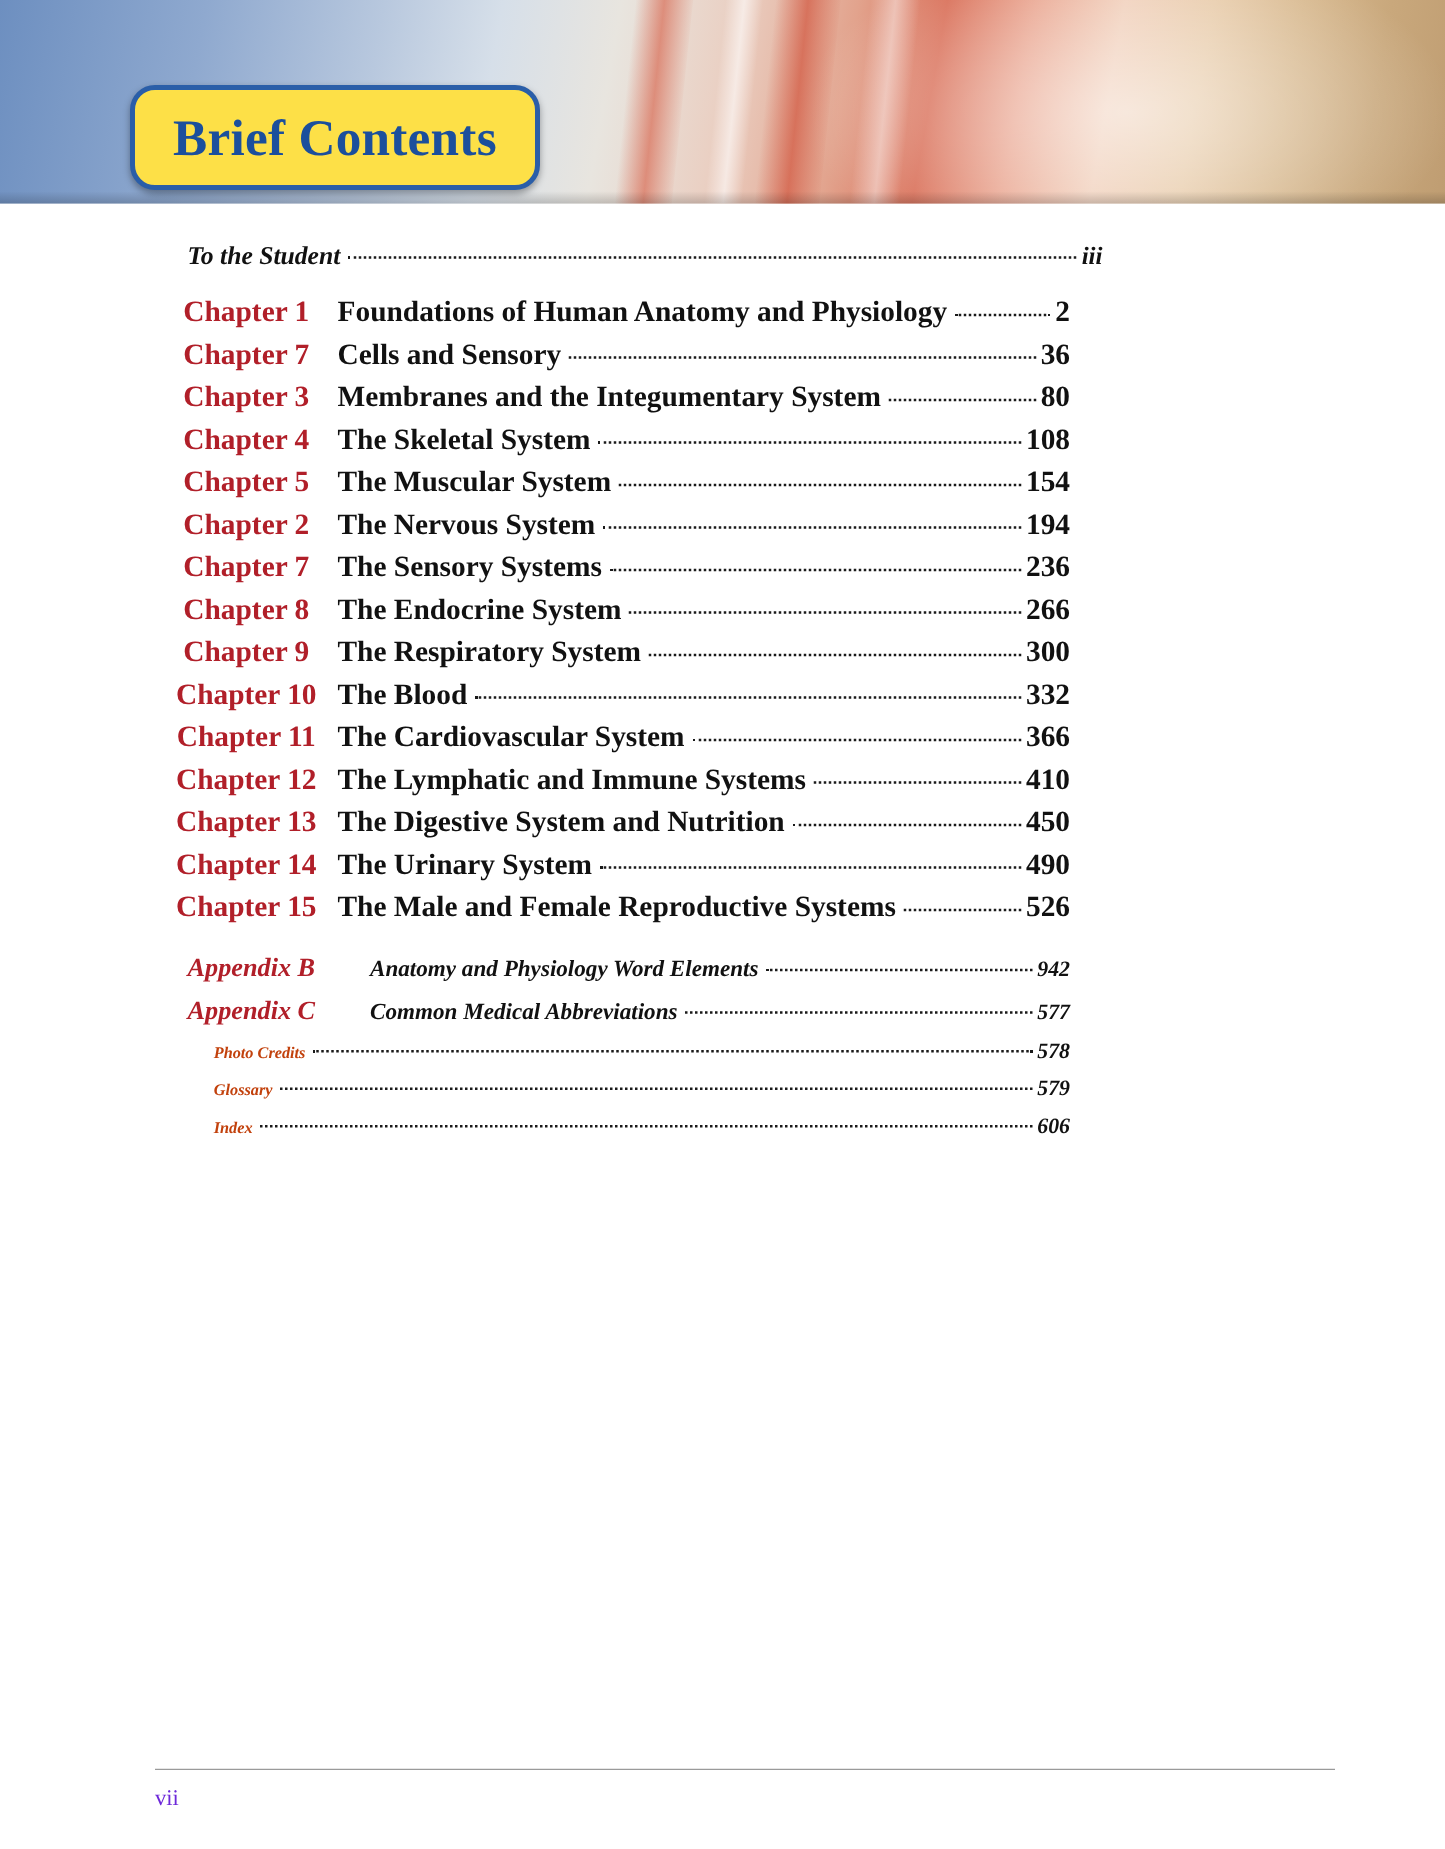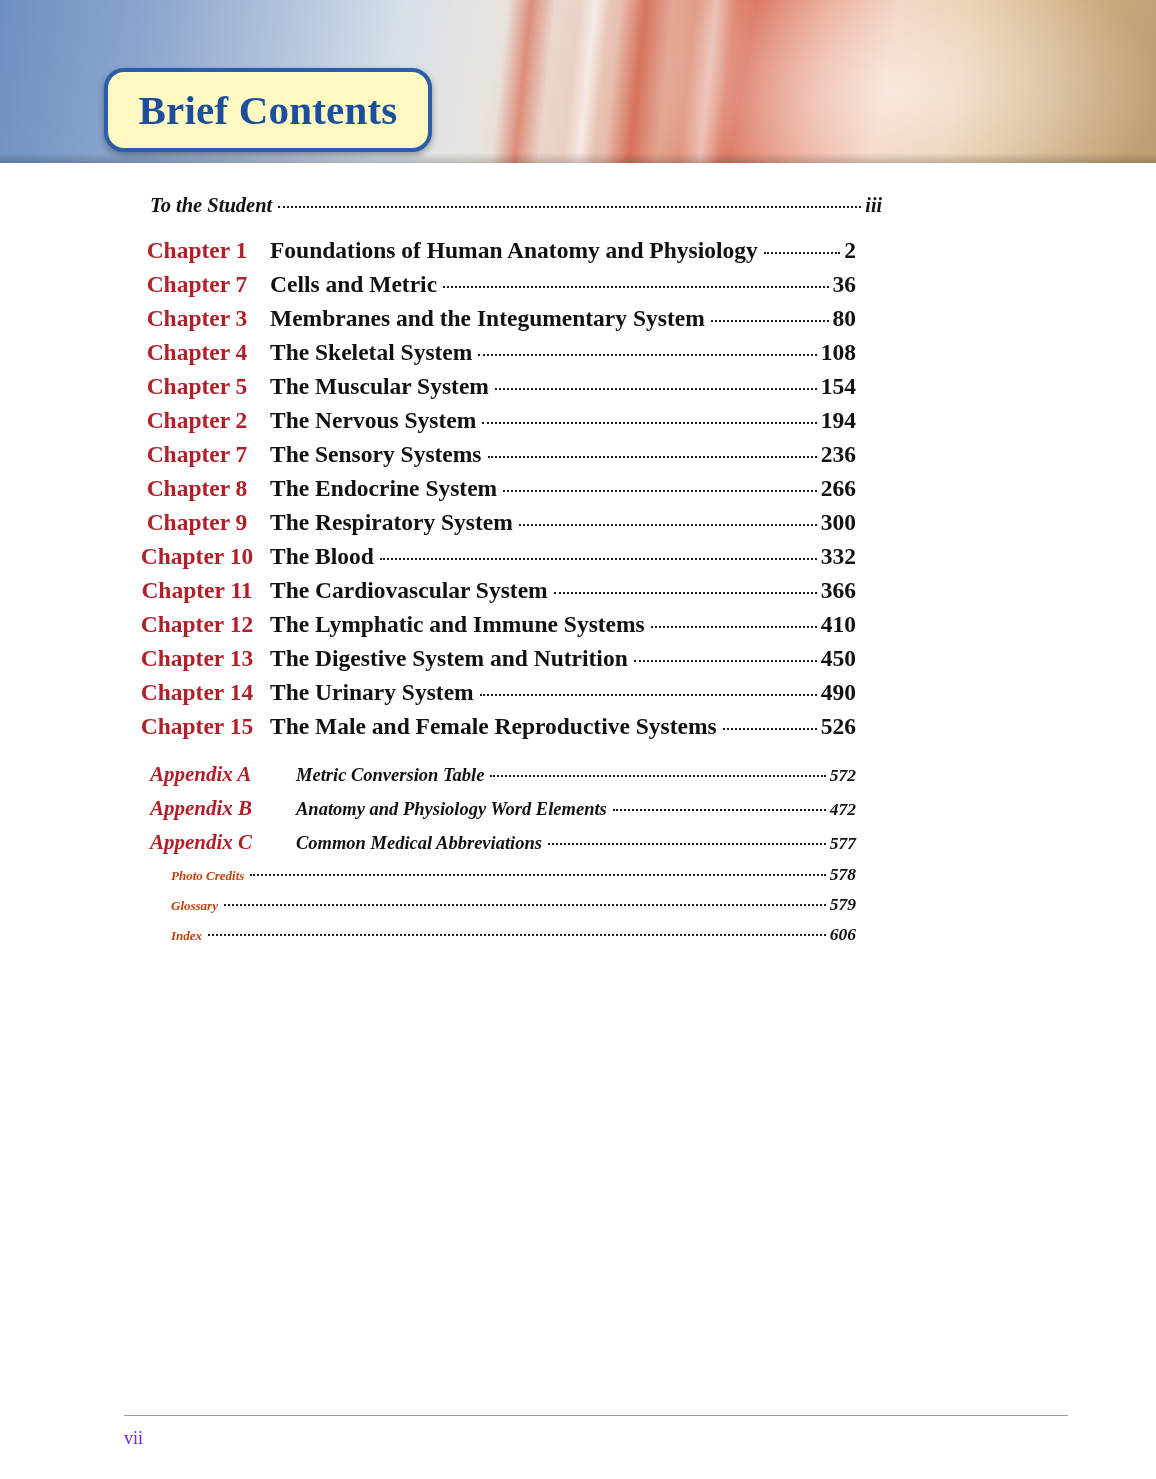--- a/index.html
+++ b/index.html
@@ -60,21 +60,21 @@
     height: 10px;
     background: linear-gradient(to bottom, rgba(0,0,0,0.0), rgba(0,0,0,0.18));
   }
 
   .title-plate {
     position: absolute;
     left: 104px;
     top: 68px;
     width: 320px;
     height: 76px;
-    background: #fef9c3;
+    background: #fde047;
     border: 4px solid #2a5ea8;
     border-radius: 20px;
     box-shadow: 0 3px 6px rgba(0,0,0,0.35);
     display: flex;
     align-items: center;
     justify-content: center;
   }
   .title-plate .title-text {
     color: #1b4f9c;
     font-size: 41px;
@@ -240,21 +240,21 @@
     </div>
 
     <div class="row chap-row">
       <span class="chap-label">Chapter 1</span>
       <span class="chap-title">Foundations of Human Anatomy and Physiology</span>
       <span class="leaders"></span>
       <span class="chap-page">2</span>
     </div>
     <div class="row chap-row">
       <span class="chap-label">Chapter 7</span>
-      <span class="chap-title">Cells and Metric</span>
+      <span class="chap-title">Cells and Sensory</span>
       <span class="leaders"></span>
       <span class="chap-page">36</span>
     </div>
     <div class="row chap-row">
       <span class="chap-label">Chapter 3</span>
       <span class="chap-title">Membranes and the Integumentary System</span>
       <span class="leaders"></span>
       <span class="chap-page">80</span>
     </div>
     <div class="row chap-row">
@@ -325,31 +325,25 @@
     </div>
     <div class="row chap-row">
       <span class="chap-label">Chapter 15</span>
       <span class="chap-title">The Male and Female Reproductive Systems</span>
       <span class="leaders"></span>
       <span class="chap-page">526</span>
     </div>
 
     <div class="appendix-block">
 
-      <div class="row app-row">
-        <span class="app-label">Appendix A</span>
-        <span class="app-title">Metric Conversion Table</span>
-        <span class="leaders"></span>
-        <span class="app-page">572</span>
-      </div>
       <div class="row app-row">
         <span class="app-label">Appendix B</span>
         <span class="app-title">Anatomy and Physiology Word Elements</span>
         <span class="leaders"></span>
-        <span class="app-page">472</span>
+        <span class="app-page">942</span>
       </div>
       <div class="row app-row">
         <span class="app-label">Appendix C</span>
         <span class="app-title">Common Medical Abbreviations</span>
         <span class="leaders"></span>
         <span class="app-page">577</span>
       </div>
 
       <div class="row back-row">
         <span class="back-title">Photo Credits</span>

